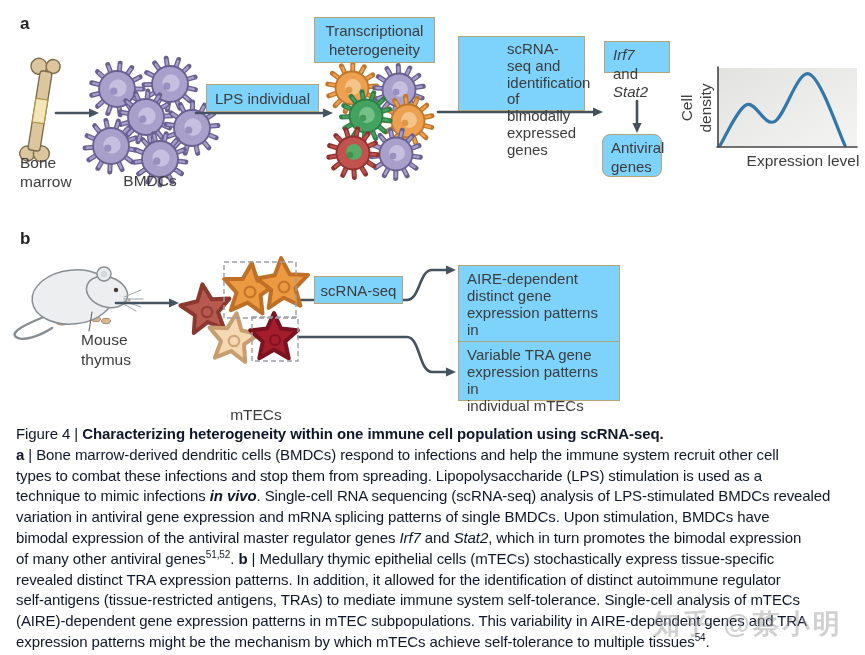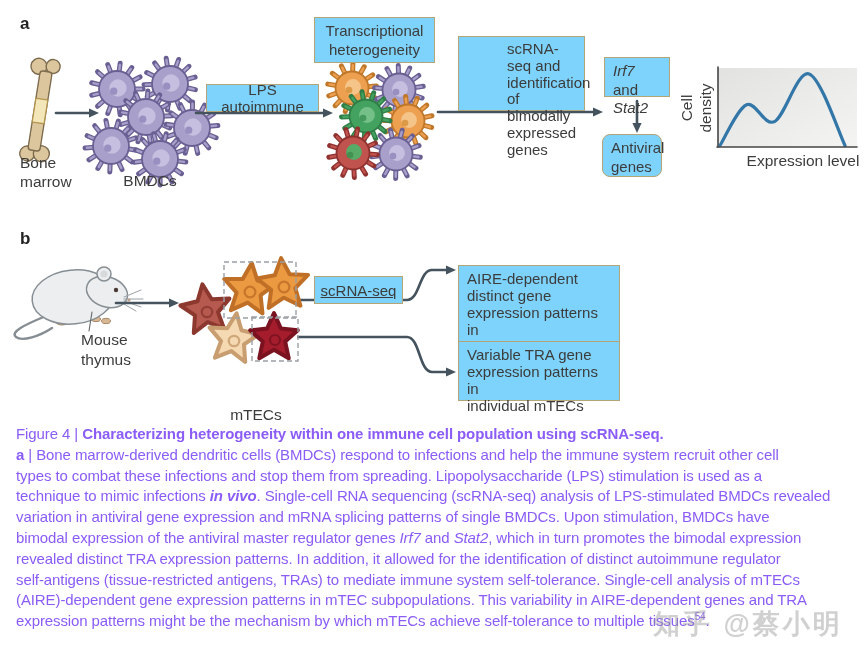--- a/index.html
+++ b/index.html
@@ -8,21 +8,21 @@
   #diagram{position:absolute;left:0;top:0;}
   .panel-label{position:absolute;font-weight:bold;font-size:17px;color:#222;}
   .lbl{position:absolute;font-size:15.5px;color:#3c3c3c;white-space:pre-line;line-height:19px;}
   .lbl.center{text-align:center;}
   .cbox{position:absolute;box-sizing:border-box;background:#7dd3fc;border:1.5px solid #b5a476;
         color:#3c3c3c;font-size:15px;white-space:pre-line;}
   .cbox.center{display:flex;align-items:center;justify-content:center;text-align:center;}
   .cbox.left{padding:4px 8px;text-align:left;}
   .rot{transform:rotate(-90deg);}
   .caption{position:absolute;left:16px;top:424px;width:842px;font-size:15px;line-height:20.8px;
-           color:#8b5cf6;letter-spacing:-0.1px;}
+           color:#0f172a;letter-spacing:-0.1px;}
   .cap-line{white-space:nowrap;}
   .cap-line sup{font-size:10px;vertical-align:super;line-height:0;}
   .watermark{position:absolute;left:653px;top:606px;font-size:27px;letter-spacing:3px;
              color:rgba(150,150,150,0.45);white-space:nowrap;font-weight:bold;}
 </style>
 </head>
 <body>
 
 <div class="page">
 
@@ -492,55 +492,56 @@
         </g>
       </g>
       <rect x="224" y="262" width="72" height="56" fill="none" stroke="#9aa0a5" stroke-width="1.4" stroke-dasharray="5 3"></rect>
       <rect x="252" y="317" width="46" height="44" fill="none" stroke="#9aa0a5" stroke-width="1.4" stroke-dasharray="5 3"></rect>
     </svg>
 
   <div class="panel-label" style="left:20px;top:14px;">a</div>
   <div class="lbl" style="left:20px;top:153px;">Bone
 marrow</div>
   <div class="lbl center" style="left:112px;top:171px;width:76px;">BMDCs</div>
-  <div class="cbox center" style="left:206px;top:84px;width:113px;height:28px;">LPS autoimmune</div>
+  <div class="cbox center" style="left:206px;top:84px;width:113px;height:28px;">LPS individual</div>
   <div class="cbox center" style="left:314px;top:17px;width:121px;height:46px;line-height:19px;">Transcriptional
 heterogeneity</div>
   <div class="cbox left" style="left:458px;top:36px;width:127px;height:75px;line-height:16.8px;padding-left:48px;">scRNA-seq and
 identification of
 bimodally
 expressed genes</div>
-  <div class="cbox left" style="left:604px;top:57px;width:66px;height:40px;line-height:18.5px;"><span style="font-style: italic;">Irf7</span><span> and
+  <div class="cbox left" style="left:604px;top:41px;width:66px;height:32px;line-height:18.5px;"><span style="font-style: italic;">Irf7</span><span> and
 </span><span style="font-style: italic;">Stat2</span></div>
   <div class="cbox left" style="left:602px;top:134px;width:60px;height:43px;line-height:18.5px;border-radius:8px;">Antiviral
 genes</div>
   <div class="lbl center rot" style="left:655px;top:88px;width:84px;height:40px;">Cell
 density</div>
   <div class="lbl center" style="left:728px;top:151px;width:150px;">Expression level</div>
 
   <div class="panel-label" style="left:20px;top:229px;">b</div>
   <div class="lbl" style="left:81px;top:330px;line-height:20px;">Mouse
 thymus</div>
   <div class="lbl center" style="left:220px;top:365px;width:72px;margin-top:40px;">mTECs</div>
-  <div class="cbox center" style="left:314px;top:276px;width:89px;height:28px;text-decoration:underline;">scRNA-seq</div>
+  <div class="cbox center" style="left:314px;top:276px;width:89px;height:28px;">scRNA-seq</div>
   <div class="cbox left" style="left:458px;top:232px;width:162px;height:86px;line-height:17px;margin-top:33px;">AIRE-dependent
 distinct gene
 expression patterns in
 mTEC subpopulations</div>
   <div class="cbox left" style="left:458px;top:341px;width:162px;height:60px;line-height:17px;">Variable TRA gene
 expression patterns in
 individual mTECs</div>
 
   <div class="caption">
     <div class="cap-line"><span>Figure 4 | </span><span style="font-weight: bold;">Characterizing heterogeneity within one immune cell population using scRNA-seq.</span></div>
     <div class="cap-line"><span style="font-weight: bold;">a</span><span> | Bone marrow-derived dendritic cells (BMDCs) respond to infections and help the immune system recruit other cell</span></div>
     <div class="cap-line"><span>types to combat these infections and stop them from spreading. Lipopolysaccharide (LPS) stimulation is used as a</span></div>
     <div class="cap-line"><span>technique to mimic infections </span><span style="font-style: italic; font-weight: bold;">in vivo</span><span>. Single-cell RNA sequencing (scRNA-seq) analysis of LPS-stimulated BMDCs revealed</span></div>
     <div class="cap-line"><span>variation in antiviral gene expression and mRNA splicing patterns of single BMDCs. Upon stimulation, BMDCs have</span></div>
     <div class="cap-line"><span>bimodal expression of the antiviral master regulator genes </span><span style="font-style: italic;">Irf7</span><span> and </span><span style="font-style: italic;">Stat2</span><span>, which in turn promotes the bimodal expression</span></div>
+    <div class="cap-line"><span>of many other antiviral genes</span><sup>51,52</sup><span>. </span><span style="font-weight: bold;">b</span><span> | Medullary thymic epithelial cells (mTECs) stochastically express tissue-specific</span></div>
     <div class="cap-line"><span>revealed distinct TRA expression patterns. In addition, it allowed for the identification of distinct autoimmune regulator</span></div>
     <div class="cap-line"><span>self-antigens (tissue-restricted antigens, TRAs) to mediate immune system self-tolerance. Single-cell analysis of mTECs</span></div>
     <div class="cap-line"><span>(AIRE)-dependent gene expression patterns in mTEC subpopulations. This variability in AIRE-dependent genes and TRA</span></div>
     <div class="cap-line"><span>expression patterns might be the mechanism by which mTECs achieve self-tolerance to multiple tissues</span><sup>54</sup><span>.</span></div>
   </div>
 
   <div class="watermark">知乎 @蔡小明</div>
 </div>
 
 </body></html>

